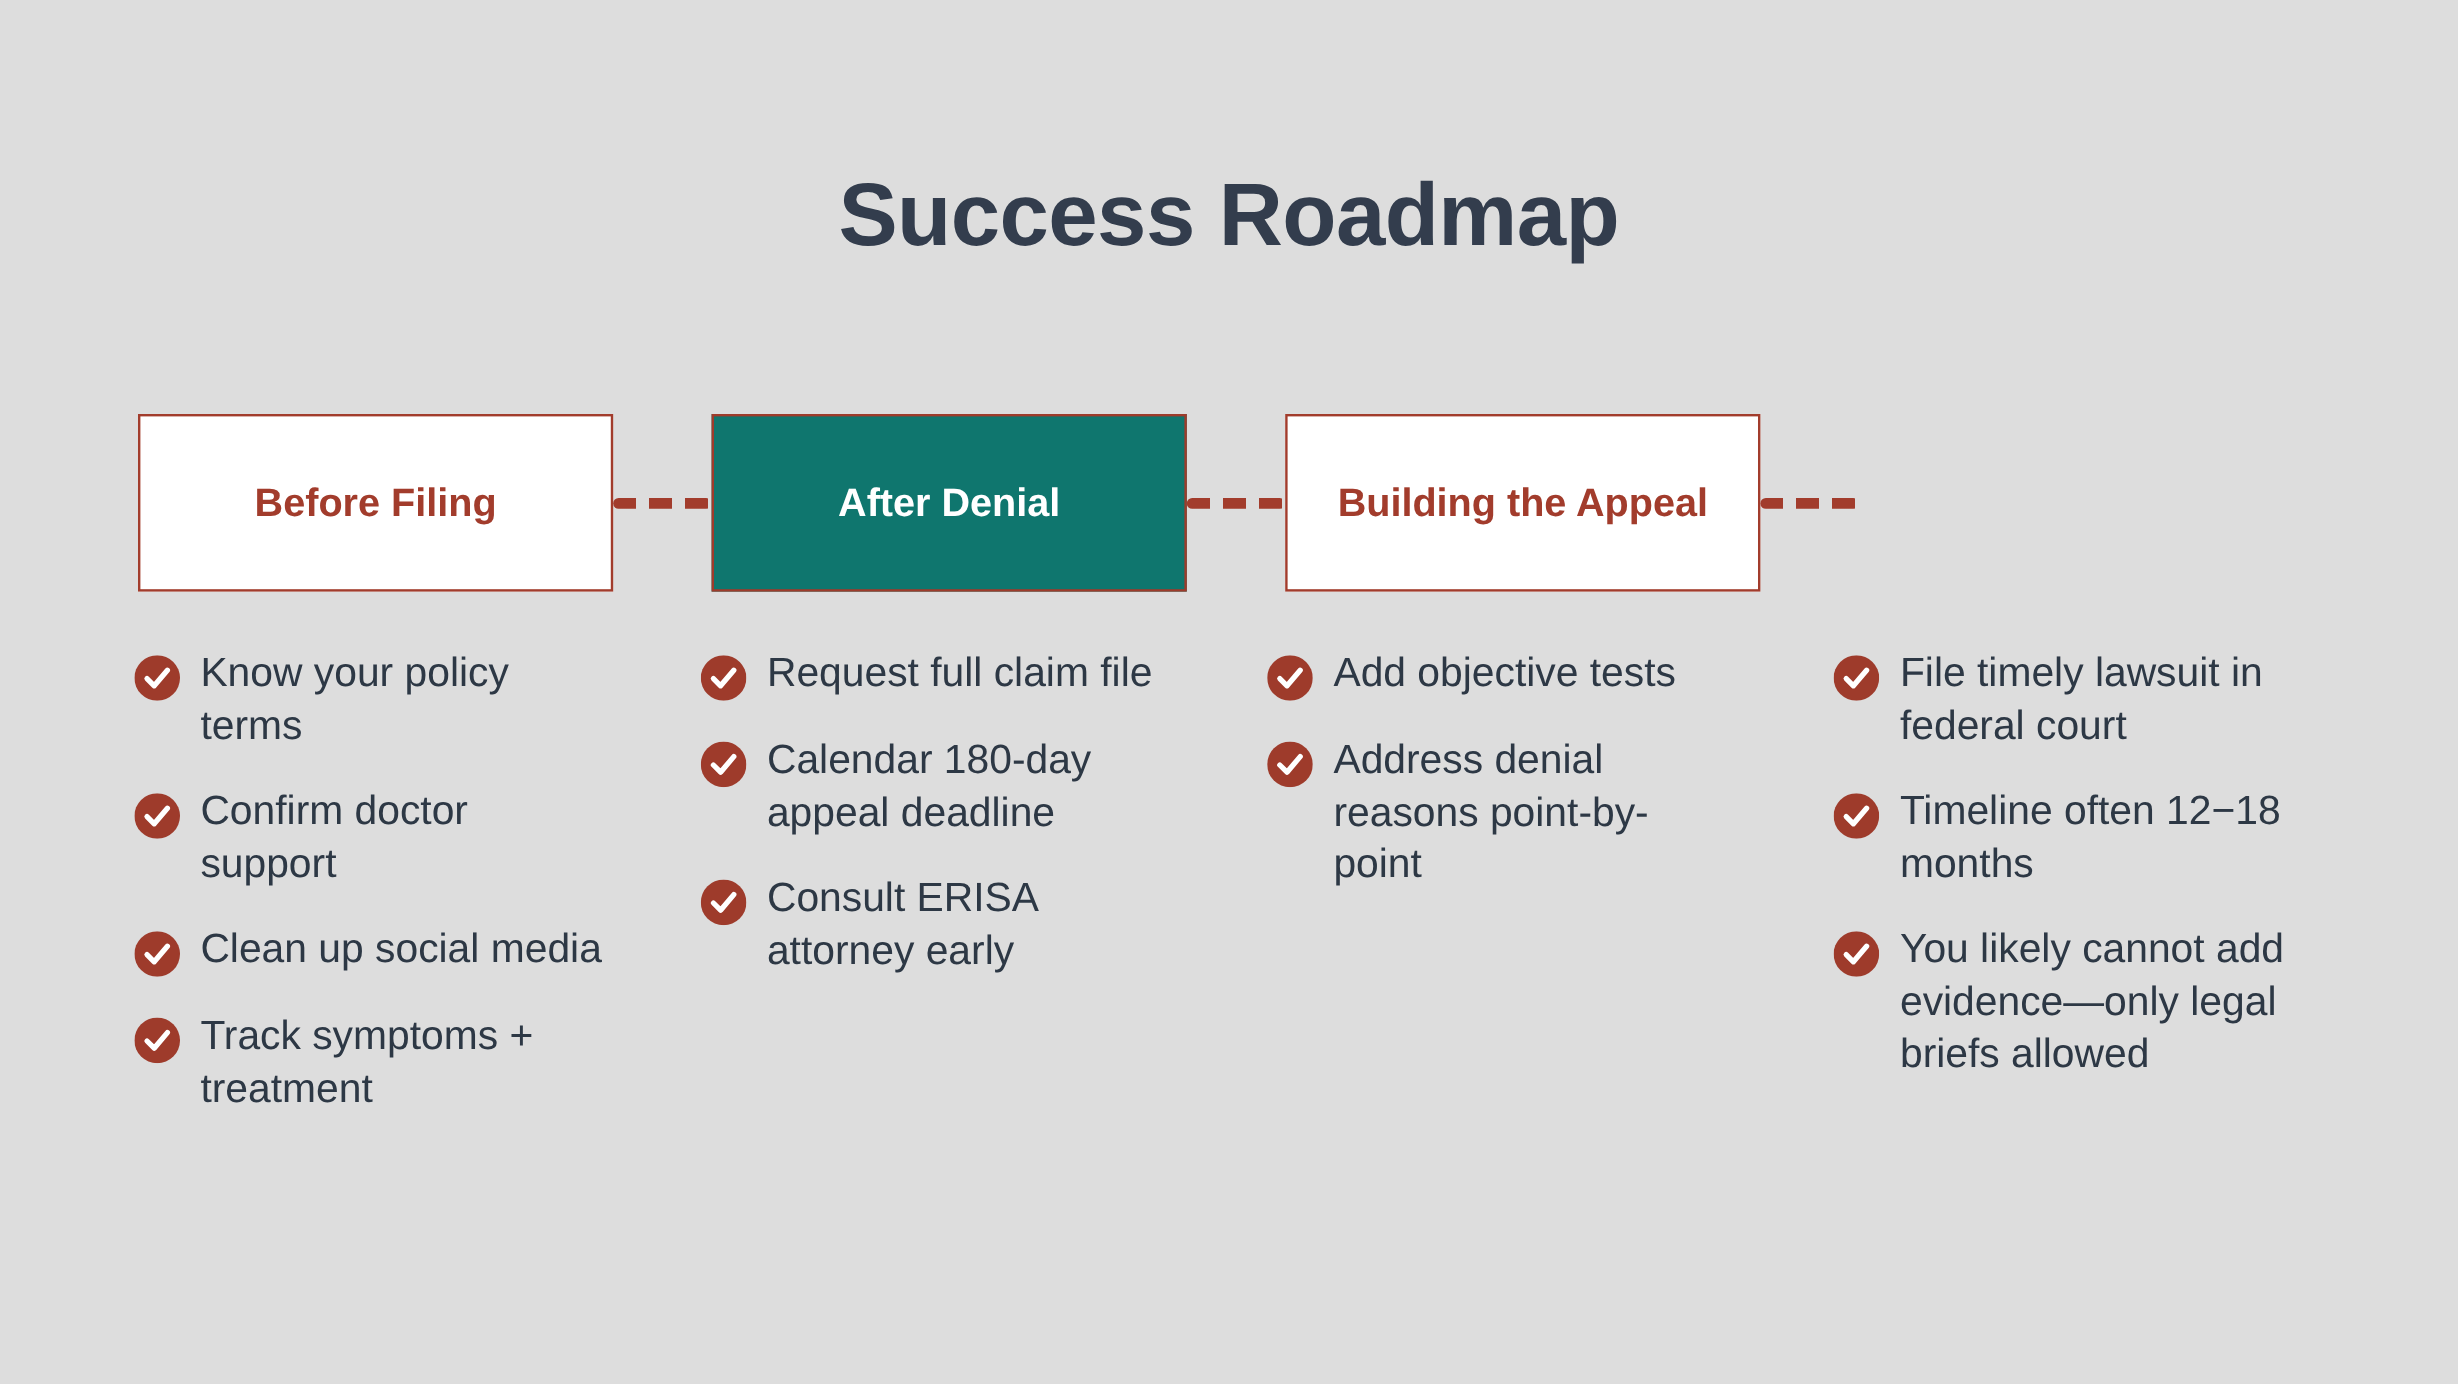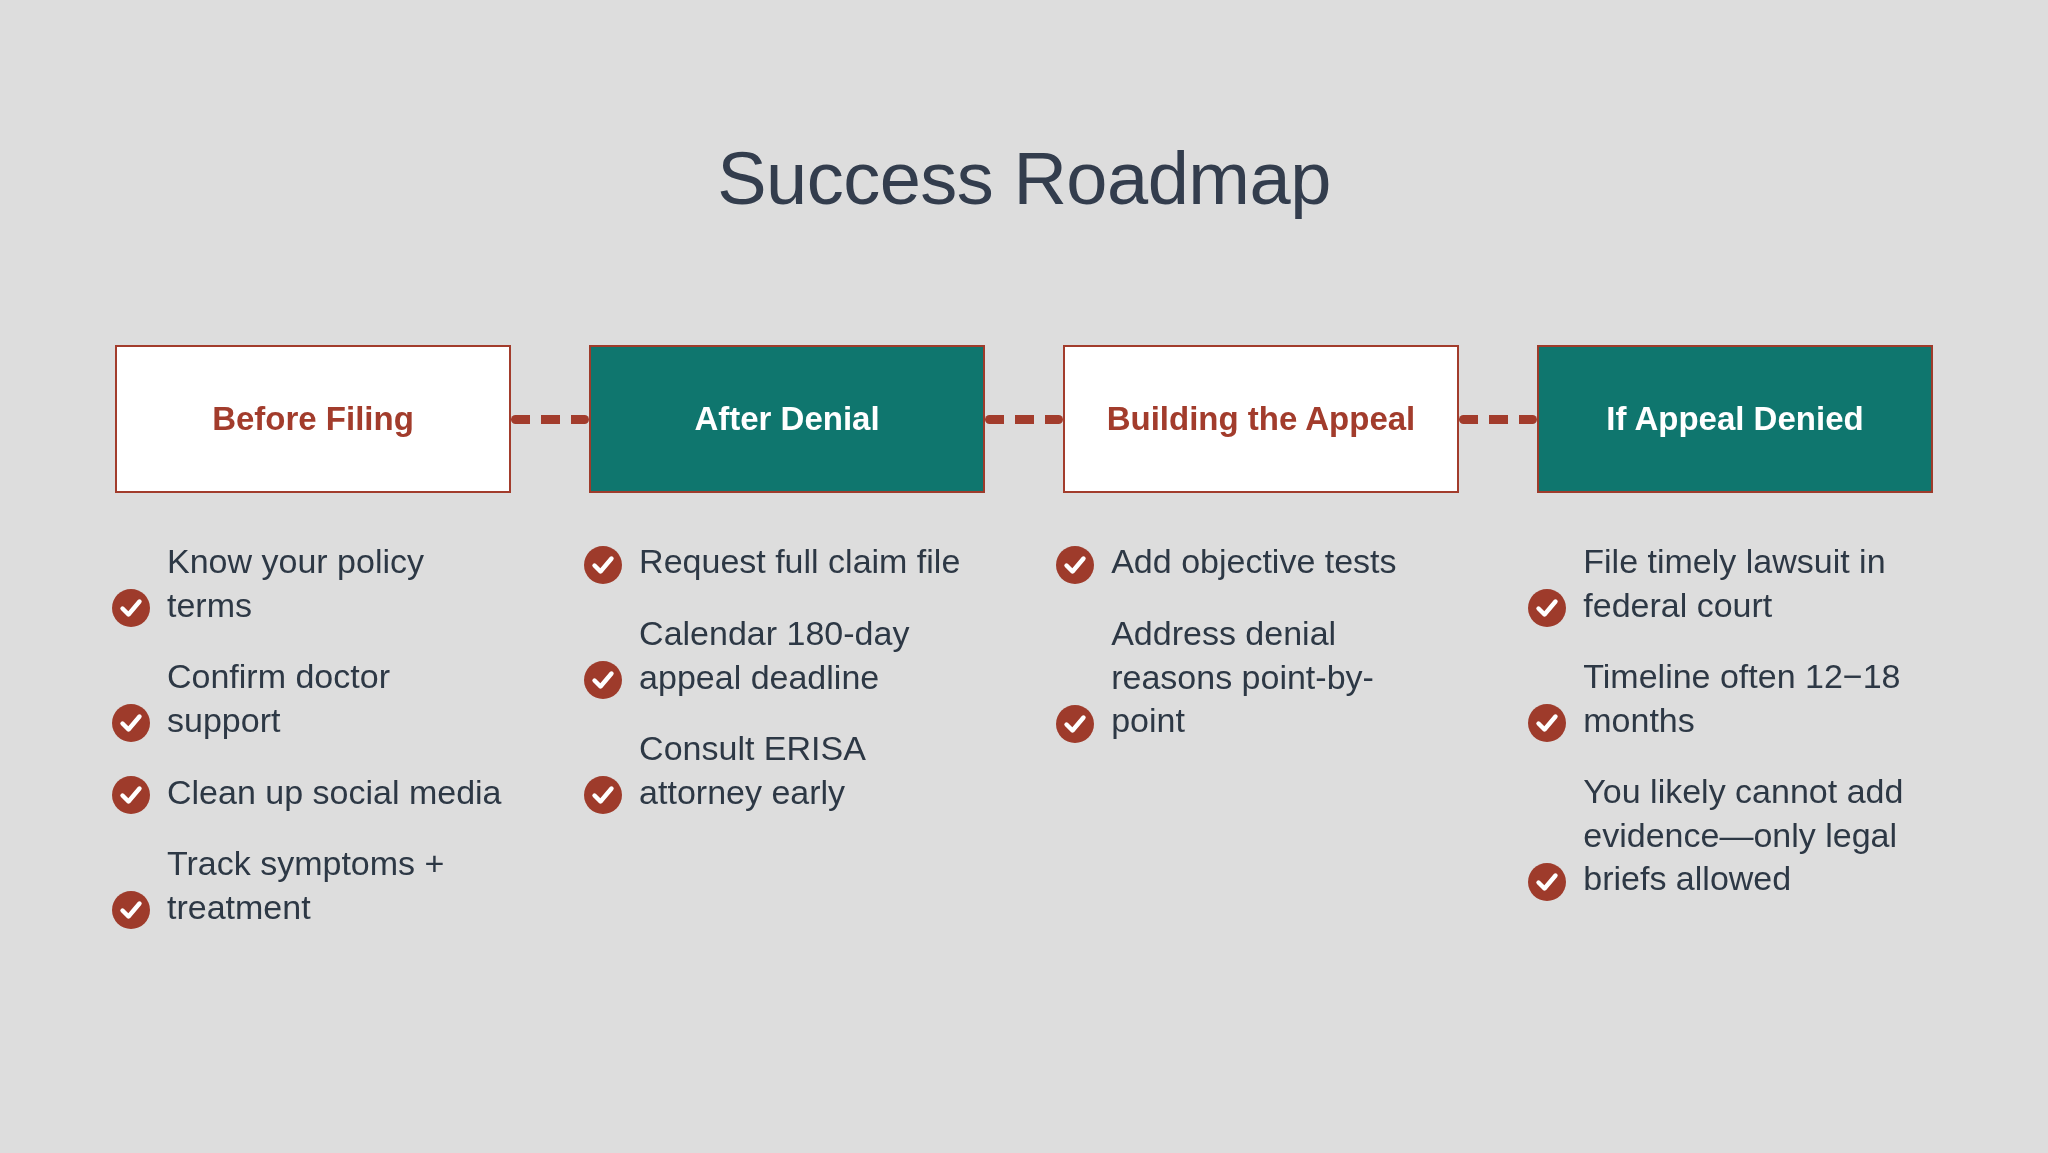--- a/index.html
+++ b/index.html
@@ -22,21 +22,21 @@
   }
 
   
   .title {
     position: absolute;
     top: 140px;
     left: 0;
     width: 2048px;
     text-align: center;
     font-size: 74px;
-    font-weight: normal;
+    font-weight: bold;
     color: #333d4d;
     letter-spacing: -0.5px;
     line-height: 1.05;
   }
 
   
   .stage-row {
     position: absolute;
     top: 345px;
     left: 115px;
@@ -111,21 +111,21 @@
   .column:last-child {
     margin-right: 0;
   }
   
   .column.wide {
     width: 420px;
   }
 
   .bullet {
     display: flex;
-    align-items: flex-end;
+    align-items: flex-start;
     margin-bottom: 28px;
   }
 
   .check-icon {
     flex: 0 0 auto;
     width: 38px;
     height: 38px;
     margin-top: 6px;
     margin-right: 17px;
   }
@@ -166,23 +166,20 @@
       <div class="dashes"></div>
     </div>
 
     <div class="stage-cell">
       <div class="stage-box outline">Building the Appeal</div>
     </div>
     <div class="connector">
       <div class="dashes"></div>
     </div>
 
-    <div class="stage-cell">
-      <div class="stage-box filled">If Appeal Denied</div>
-    </div>
 
   </div>
 
   <div class="columns">
 
     <div class="column">
       <div class="bullet">
         <span class="check-icon">
           <svg viewBox="0 0 38 38" xmlns="http://www.w3.org/2000/svg">
             <circle cx="19" cy="19" r="19" fill="#9e3b2b"></circle>

